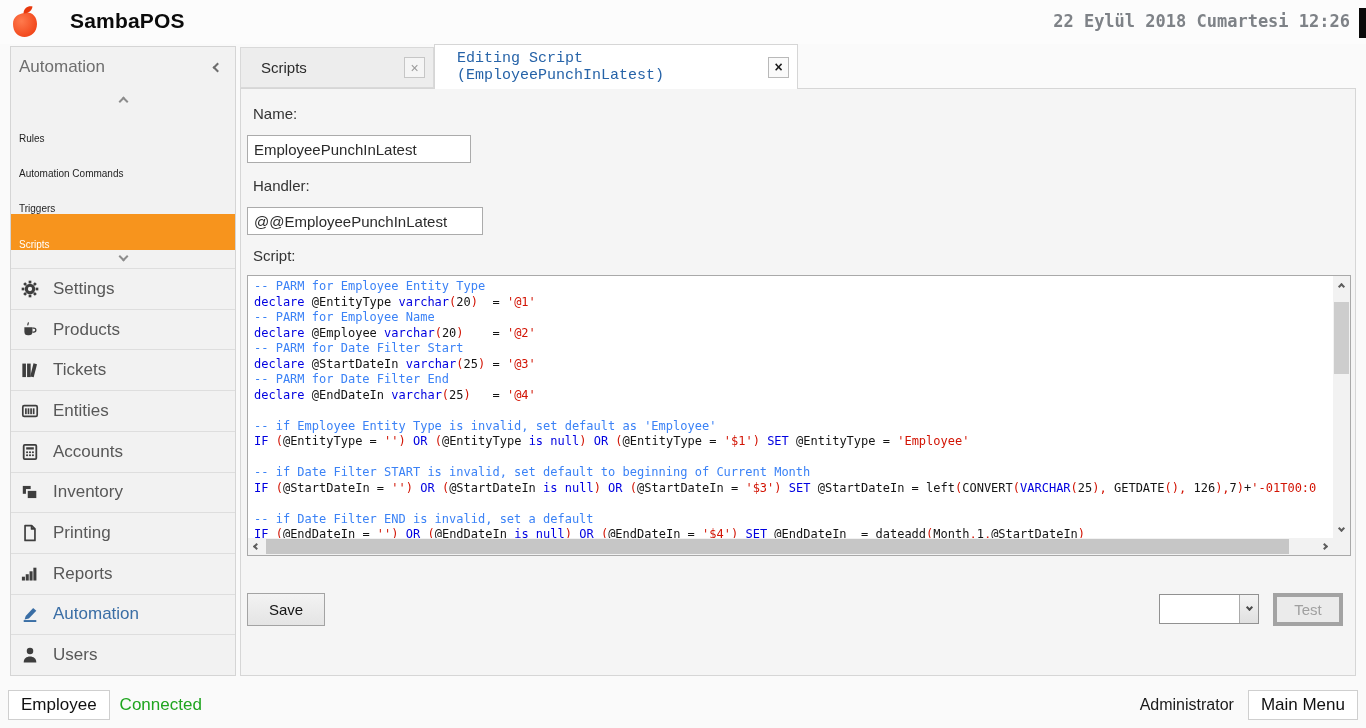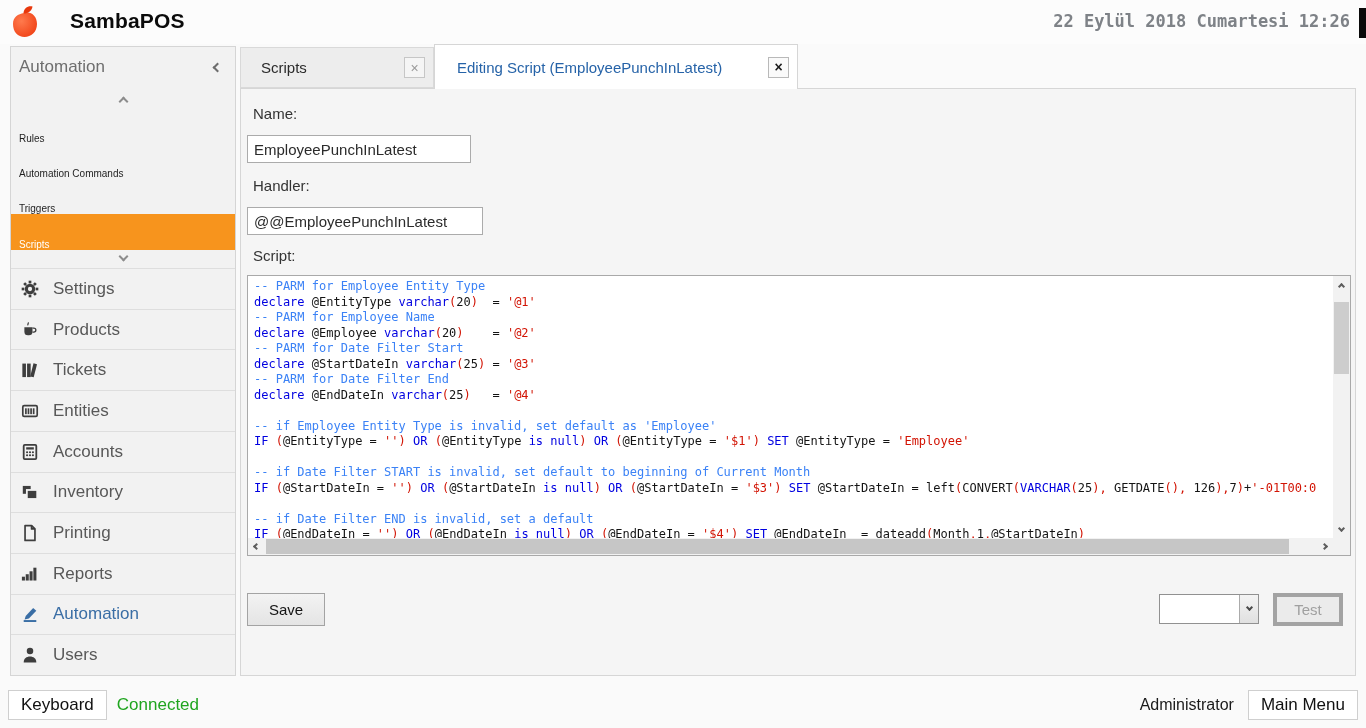--- a/index.html
+++ b/index.html
@@ -41,21 +41,21 @@
   .chev.right { transform:rotate(-45deg); }
   .chev.small { width:5px; height:5px; border-width:2px; }
 
   
   .tab { position:absolute; display:flex; align-items:center; font-size:15px; cursor:pointer; }
   .tab-inactive { left:240px; top:47px; width:194px; height:41px; background:#EDEDED; border:1px solid #D9D9D9;
                   color:#2B2B2B; padding:0 8px 0 20px; z-index:1; }
   .tab-inactive .tab-label { flex:1; }
   .tab-active { left:434px; top:44px; width:364px; height:45px; background:#FFFFFF; border:1px solid #D6D6D6;
                 border-bottom:none; color:#2663A8; padding:0 8px 0 22px; z-index:3; }
-  .tab-active .tab-label { flex:1; }
+  .tab-active .tab-label { flex:1;font-family:Liberation Mono, monospace; }
   .closebox { width:21px; height:21px; border:1px solid #C6C6C6; background:#F5F5F5; color:#9A9A9A;
               display:flex; align-items:center; justify-content:center; font-size:14px; line-height:1; }
   .closebox.dark { background:#FAFAFA; color:#1A1A1A; font-weight:bold; border-color:#B9B9B9; }
 
   
   .panel { position:absolute; left:240px; top:88px; width:1116px; height:588px; background:#F5F5F5;
            border:1px solid #D6D6D6; z-index:2; }
   .fld-label { position:absolute; font-size:15px; color:#333333; }
   .txt-input { position:absolute; height:28px; border:1px solid #ABABAB; background:#FFFFFF; font-size:15px;
                color:#2B2B2B; padding:0 6px; font-family:"Liberation Sans","DejaVu Sans",sans-serif; }
@@ -330,20 +330,20 @@
     <div class="combo">
       <span class="combo-val"></span>
       <span class="combo-arrow">
           <span class="chev down small"></span>
         </span>
     </div>
     <button class="btn btn-test" disabled="">Test</button>
   </div>
 
   <div class="statusbar">
-    <button class="btn-keyboard">Keyboard</button>
+    <button class="btn-keyboard">Employee</button>
     <span class="connected">Connected</span>
     <span class="sb-spacer"></span>
     <span class="username">Administrator</span>
     <button class="btn-mainmenu">Main Menu</button>
   </div>
 
 </div>
 
 </body></html>

